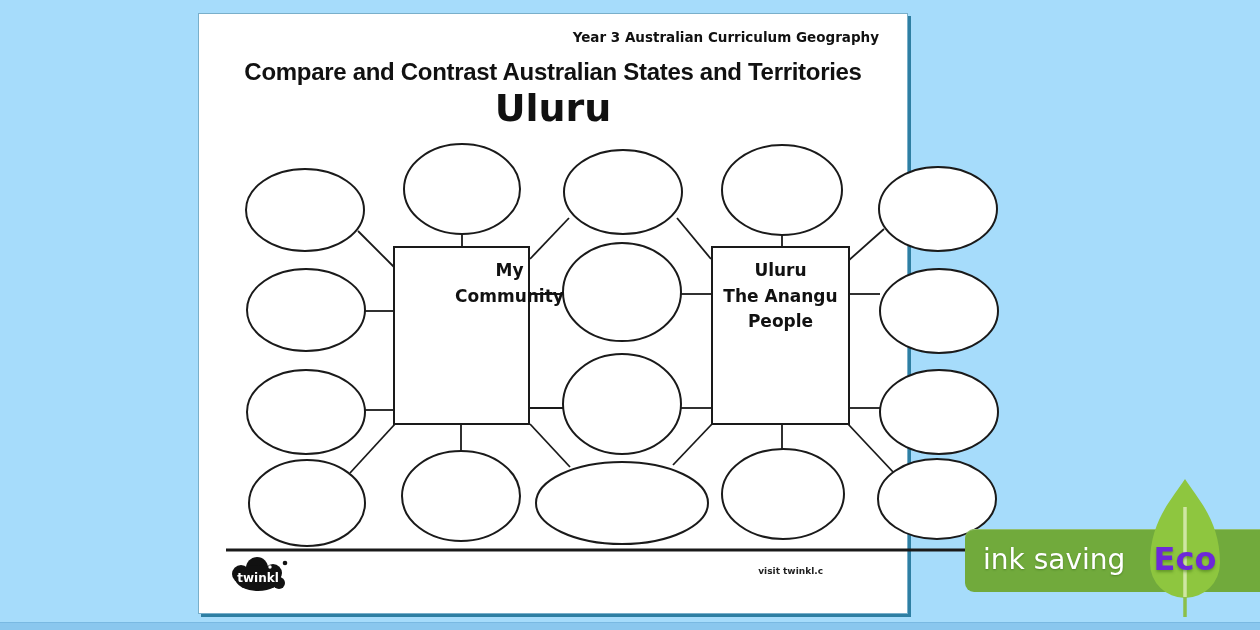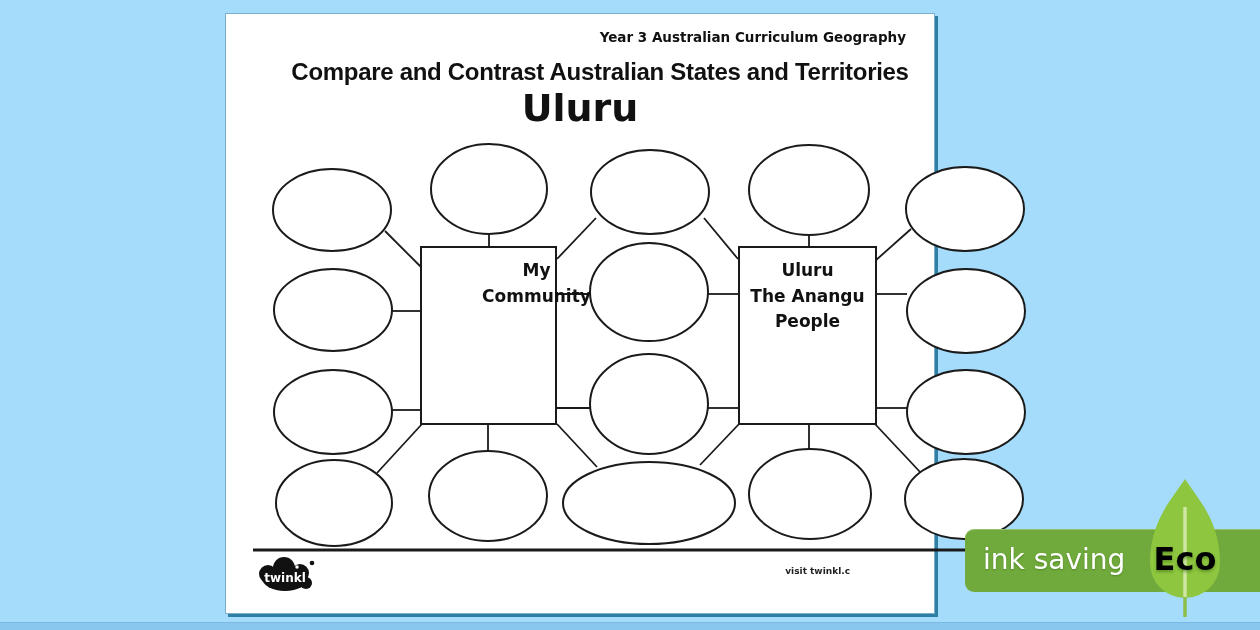--- a/index.html
+++ b/index.html
@@ -6,36 +6,35 @@
   body{
     width:1260px;height:630px;position:relative;overflow:hidden;
     background:#a6dcfb;
     font-family:"Liberation Sans",sans-serif;
   }
   .bottom-strip{
     position:absolute;left:0;top:622px;width:1260px;height:8px;
     background:#8ac7ee;border-top:1px solid #79b9e2;
   }
   .page{
-    position:absolute;left:225px;top:13px;width:710px;height:601px;
+    position:absolute;left:198px;top:13px;width:710px;height:601px;
     background:#ffffff;
     border:1px solid #79afca;
     box-shadow:3px 3px 0 #2e7fa3;
     box-sizing:border-box;
   }
   .corner-tag{
     position:absolute;top:15px;right:28px;
     font-size:13.5px;font-weight:bold;color:#111;
     font-family:"DejaVu Sans","Liberation Sans",sans-serif;
   }
   .doc-title{
     position:absolute;top:44px;left:0;width:100%;text-align:center;
     font-size:24px;font-weight:bold;color:#111;letter-spacing:-0.3px;
     font-family:"Liberation Sans",sans-serif;
-    padding-left:20px;
   }
   .doc-subtitle{
     position:absolute;top:72px;left:0;width:100%;text-align:center;
     font-size:38px;font-weight:bold;color:#111;
     font-family:"DejaVu Sans","Liberation Sans",sans-serif;
   }
   svg.diagram{position:absolute;left:0;top:0;width:845px;height:601px;}
   .box-label{
     position:absolute;text-align:center;white-space:pre-line;
     font-family:"DejaVu Sans","Liberation Sans",sans-serif;
@@ -57,21 +56,21 @@
   }
   .ink-saving{
     position:absolute;left:18px;top:0;height:54px;line-height:61px;
     color:#ffffff;font-size:28px;
     font-family:"DejaVu Sans","Liberation Sans",sans-serif;
     text-shadow:0 1px 2px rgba(40,90,10,0.45);
   }
   .eco-leaf{position:absolute;left:1146px;top:477px;width:78px;height:142px;z-index:6;}
   .eco-badge{
     position:absolute;left:1146px;top:540px;width:78px;text-align:center;
-    color:#000000;font-size:32px;font-weight:bold;z-index:7;
+    color:#6d28d9;font-size:32px;font-weight:bold;z-index:7;
     font-family:"DejaVu Sans","Liberation Sans",sans-serif;
     text-shadow:0 2px 3px rgba(70,120,25,0.6);
   }
 </style>
 </head>
 <body>
 
 <div class="page">
 
   <div class="corner-tag">Year 3 Australian Curriculum Geography</div>

